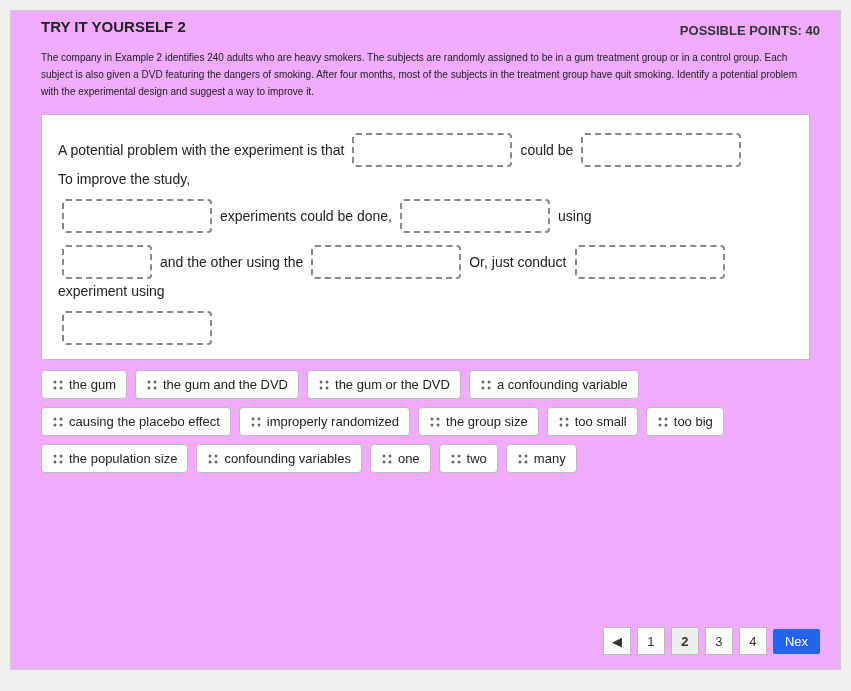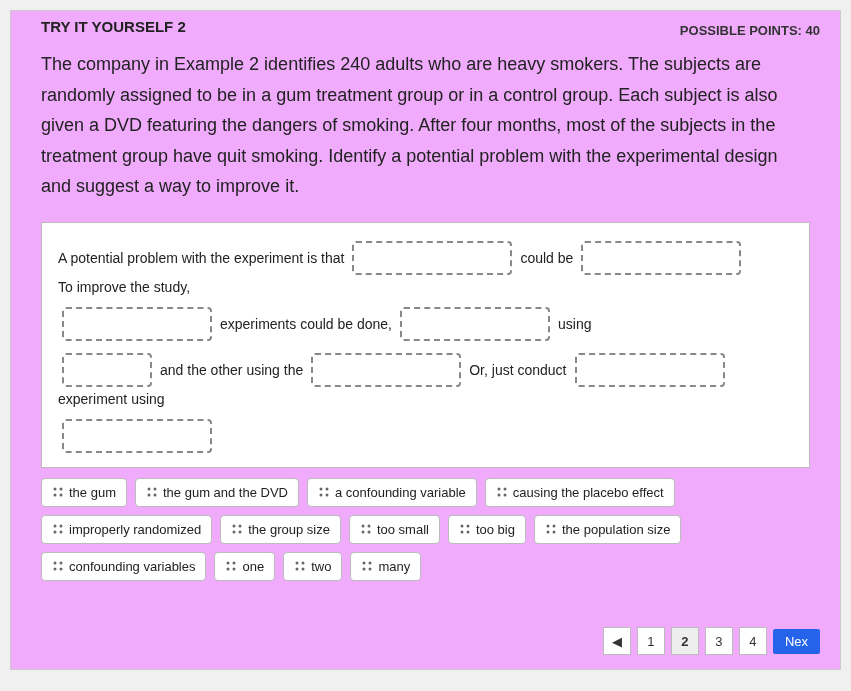--- a/index.html
+++ b/index.html
@@ -29,24 +29,24 @@
       color: #333;
     }
     .section-title {
       font-size: 15px;
       font-weight: bold;
       margin-bottom: 14px;
       margin-top: 3px;
       color: #222;
     }
     .paragraph {
-      font-size: 18px;
+      font-size: 10px;
       line-height: 1.7;
       color: #222;
-      margin-bottom: 20px;
+      margin-bottom: 14px;
     }
     .sentence-builder {
       border: 1px solid #bbb;
       padding: 18px 16px 14px 16px;
       margin-bottom: 2px;
       background: #fff;
     }
     .sentence-row {
       display: flex;
       align-items: center;
@@ -210,20 +210,29 @@
     </svg></span>
         <span>the gum and the DVD</span>
       </div>
       <div class="token" draggable="true">
         <span class="token-icon"><svg width="12" height="12" viewBox="0 0 12 12">
       <circle cx="3" cy="3" r="1.5" fill="#666"></circle>
       <circle cx="9" cy="3" r="1.5" fill="#666"></circle>
       <circle cx="3" cy="9" r="1.5" fill="#666"></circle>
       <circle cx="9" cy="9" r="1.5" fill="#666"></circle>
     </svg></span>
+        <span>the gum or the DVD</span>
+      </div>
+      <div class="token" draggable="true">
+        <span class="token-icon"><svg width="12" height="12" viewBox="0 0 12 12">
+      <circle cx="3" cy="3" r="1.5" fill="#666"></circle>
+      <circle cx="9" cy="3" r="1.5" fill="#666"></circle>
+      <circle cx="3" cy="9" r="1.5" fill="#666"></circle>
+      <circle cx="9" cy="9" r="1.5" fill="#666"></circle>
+    </svg></span>
         <span>a confounding variable</span>
       </div>
       <div class="token" draggable="true">
         <span class="token-icon"><svg width="12" height="12" viewBox="0 0 12 12">
       <circle cx="3" cy="3" r="1.5" fill="#666"></circle>
       <circle cx="9" cy="3" r="1.5" fill="#666"></circle>
       <circle cx="3" cy="9" r="1.5" fill="#666"></circle>
       <circle cx="9" cy="9" r="1.5" fill="#666"></circle>
     </svg></span>
         <span>causing the placebo effect</span>

